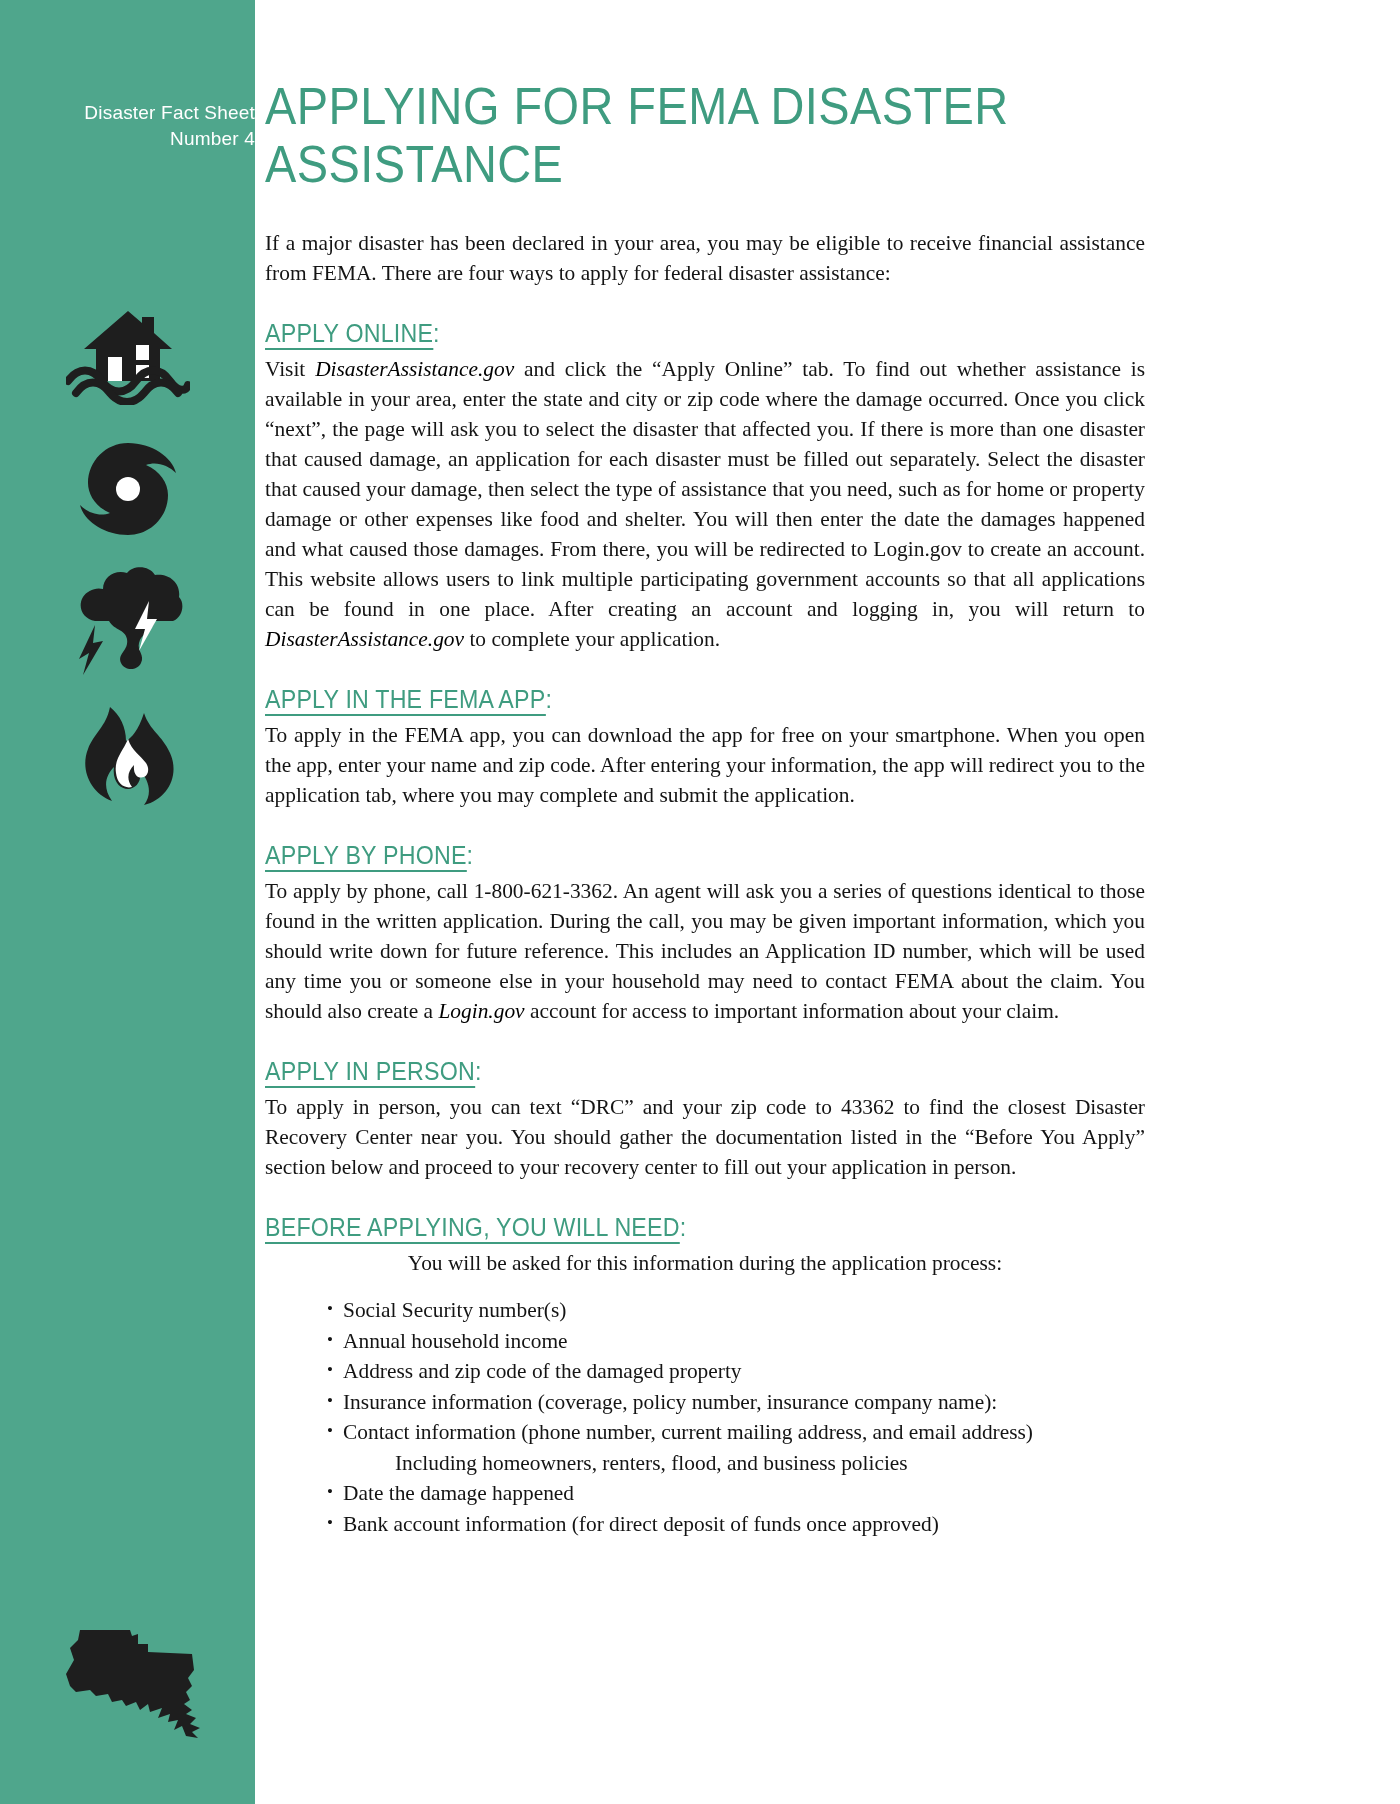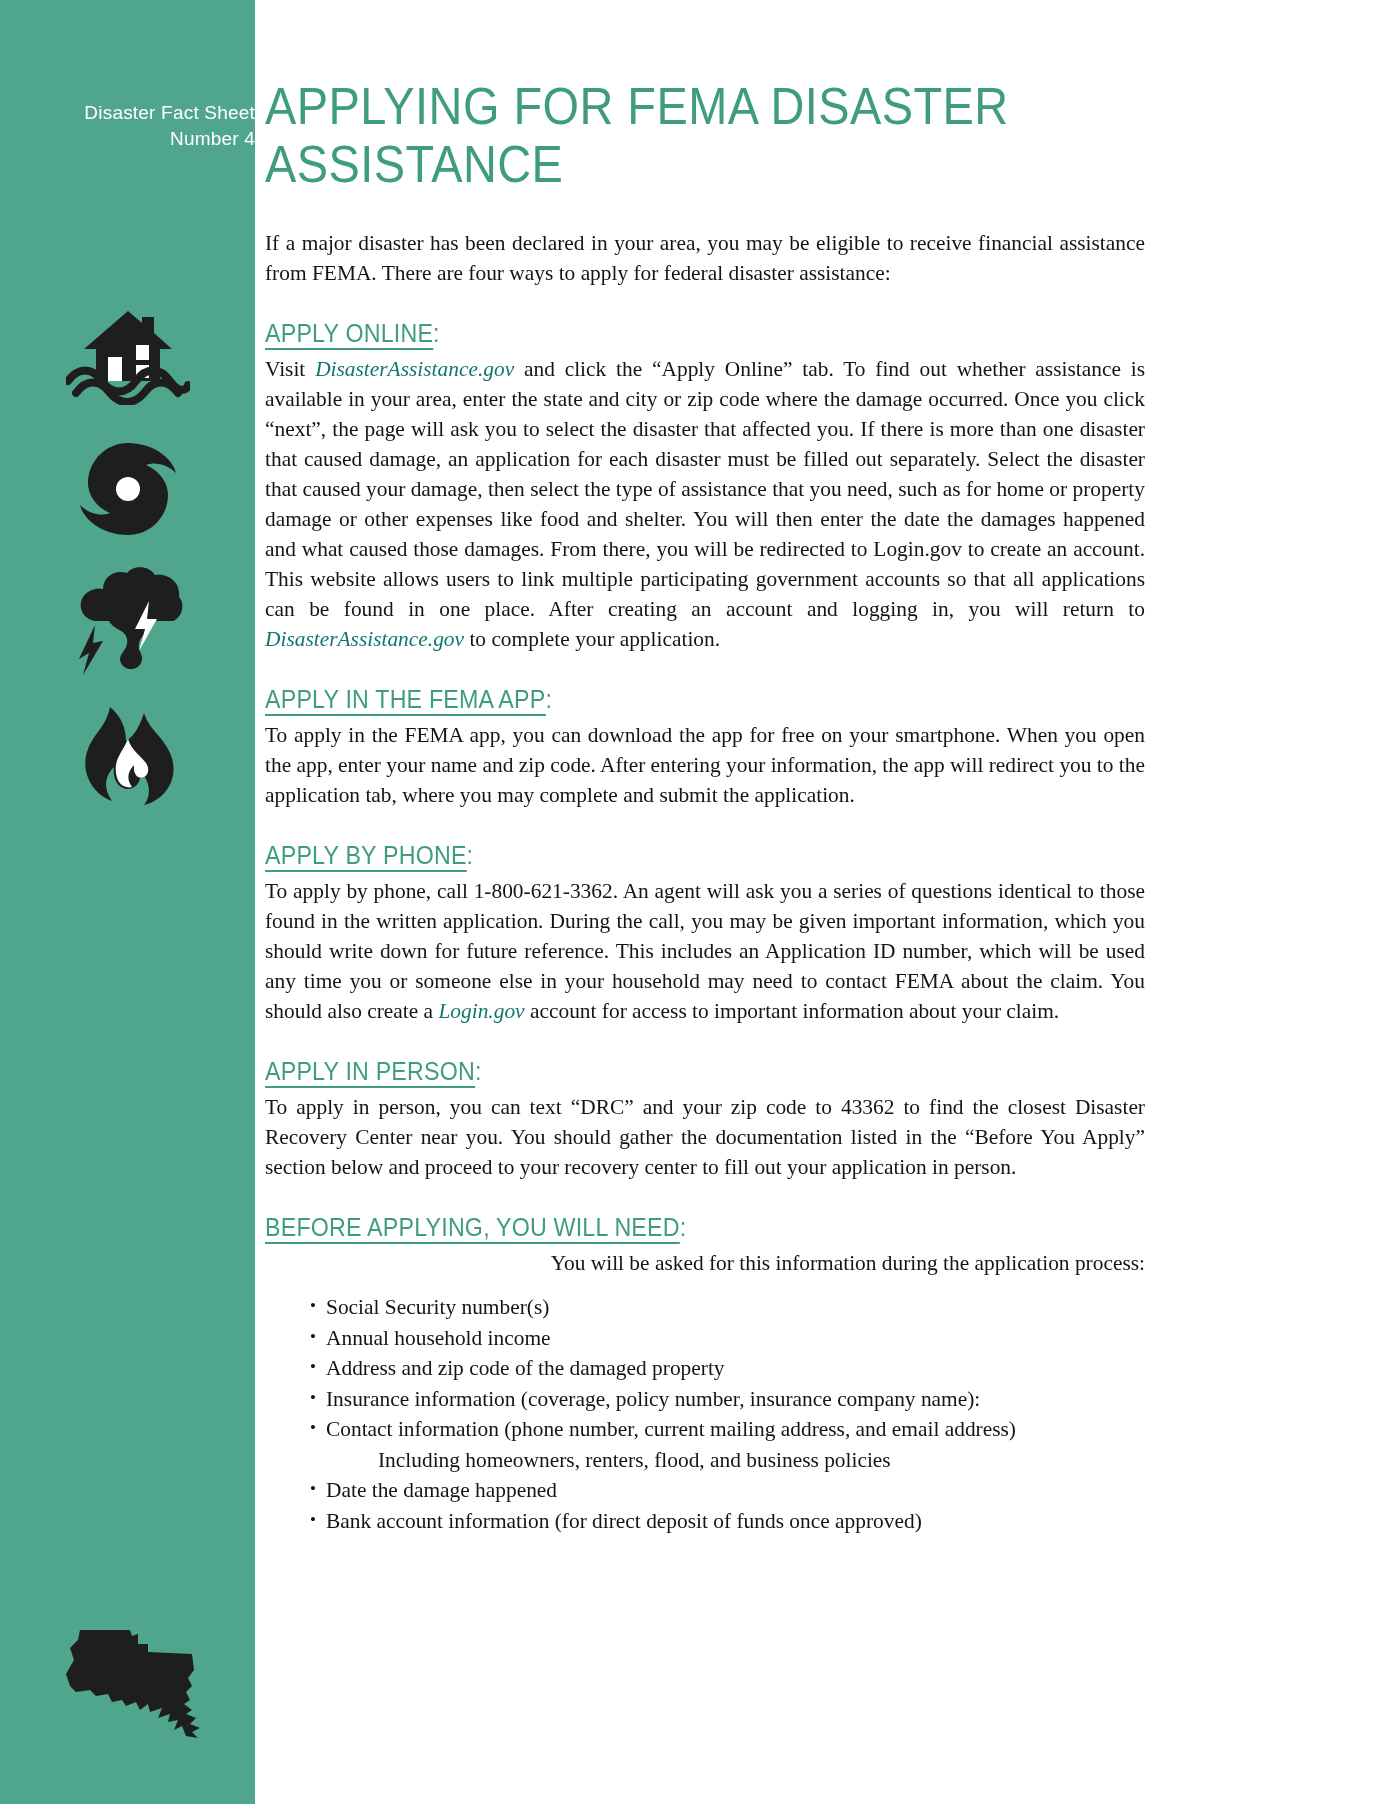--- a/index.html
+++ b/index.html
@@ -103,26 +103,26 @@
     display: inline-block;
     transform: scaleX(0.93);
     transform-origin: left center;
   }
   .section-wrap { display:block; }
   h2.section .underlined {
     border-bottom: 2.2px solid #3F9C80;
     padding-bottom: 1px;
   }
   .link {
-    color: #0f766e;
+    color: #000000;
     font-style: italic;
   }
   ul.needs {
     list-style: none;
-    margin: 0;
+    margin: 17px;
     padding: 0 0 0 45px;
     max-width: 880px;
   }
   ul.needs > li {
     font-family: "Liberation Serif", serif;
     font-size: 21.4px;
     line-height: 30.5px;
     color: #141414;
     position: relative;
     padding-left: 16px;
@@ -232,21 +232,21 @@
       <p class="body"><span>To apply by phone, call 1-800-621-3362. An agent will ask you a series of questions identical to those found in the written application. During the call, you may be given important information, which you should write down for future reference. This includes an Application ID number, which will be used any time you or someone else in your household may need to contact FEMA about the claim. You should also create a </span><span class="link">Login.gov</span><span> account for access to important information about your claim.</span></p>
     </div>
 
     <div class="section-wrap">
       <h2 class="section"><span class="underlined"><span>APPLY IN PERSON</span></span><span>:</span></h2>
       <p class="body">To apply in person, you can text “DRC” and your zip code to 43362 to find the closest Disaster Recovery Center near you. You should gather the documentation listed in the “Before You Apply” section below and proceed to your recovery center to fill out your application in person.</p>
     </div>
 
     <div class="section-wrap">
       <h2 class="section"><span class="underlined"><span>BEFORE APPLYING, YOU WILL NEED</span></span><span>:</span></h2>
-      <p class="body nohyph" style="text-align:right;margin-bottom:14px;">You will be asked for this information during the application process:</p>
+      <p class="body nohyph" style="text-align:center;margin-bottom:0;">You will be asked for this information during the application process:</p>
       <ul class="needs">
           <li>Social Security number(s)</li>
           <li>Annual household income</li>
           <li>Address and zip code of the damaged property</li>
           <li>Insurance information (coverage, policy number, insurance company name):</li>
           <li>Contact information (phone number, current mailing address, and email address)</li>
           <li class="sub">Including homeowners, renters, flood, and business policies</li>
           <li>Date the damage happened</li>
           <li>Bank account information (for direct deposit of funds once approved)</li>
         </ul>

